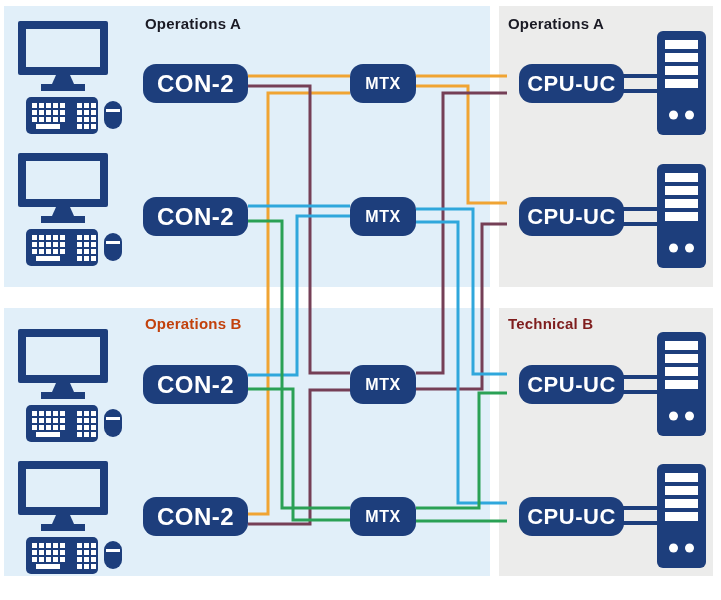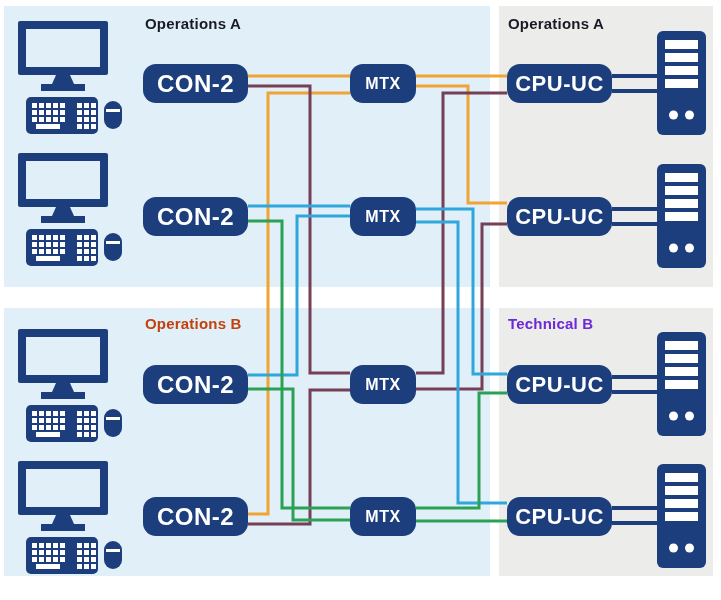--- a/index.html
+++ b/index.html
@@ -13,35 +13,35 @@
     letter-spacing:0.2px;white-space:nowrap;
   }
   svg.canvas{position:absolute;left:0;top:0;}
   .node{
     position:absolute;display:flex;align-items:center;justify-content:center;
     color:#ffffff;font-weight:bold;border-radius:13px;box-sizing:border-box;
     letter-spacing:0.5px;white-space:nowrap;
   }
   .node.console{font-size:24px;}
   .node.matrix{font-size:16px;}
-  .node.cpu{font-size:22px;}
+  .node.cpu{font-size:22px;margin-left:12px;}
 </style>
 </head>
 <body>
 
 <div class="stage">
   <div class="section" style="left: 4px; top: 6px; width: 486px; height: 281px; background: rgb(225, 239, 249);"></div>
   <div class="section" style="left: 499px; top: 6px; width: 214px; height: 281px; background: rgb(236, 236, 235);"></div>
   <div class="section" style="left: 4px; top: 308px; width: 486px; height: 284px; background: rgb(225, 239, 249);"></div>
   <div class="section" style="left: 499px; top: 308px; width: 214px; height: 284px; background: rgb(236, 236, 235);"></div>
 
   <span class="sec-title" style="left: 145px; top: 15px; color: rgb(26, 26, 36);">Operations A</span>
   <span class="sec-title" style="left: 508px; top: 15px; color: rgb(26, 26, 36);">Operations A</span>
   <span class="sec-title" style="left: 145px; top: 315px; color: #c2410c;">Operations B</span>
-  <span class="sec-title" style="left: 508px; top: 315px; color: #6d28d9;">Technical B</span>
+  <span class="sec-title" style="left: 508px; top: 315px; color: #7f1d1d;">Technical B</span>
 
   <svg class="canvas" id="wires" width="721" height="600" viewBox="0 0 721 600">
       <polyline points="248,76 350,76" fill="none" stroke="#f0a433" stroke-width="3"></polyline>
       <polyline points="416,76 507,76" fill="none" stroke="#f0a433" stroke-width="3"></polyline>
       <polyline points="248,514 268,514 268,93 350,93" fill="none" stroke="#f0a433" stroke-width="3"></polyline>
       <polyline points="416,86 468,86 468,203 507,203" fill="none" stroke="#f0a433" stroke-width="3"></polyline>
       <polyline points="248,86 310,86 310,373 350,373" fill="none" stroke="#753f56" stroke-width="3"></polyline>
       <polyline points="248,524 310,524 310,390 350,390" fill="none" stroke="#753f56" stroke-width="3"></polyline>
       <polyline points="416,373 443,373 443,93 507,93" fill="none" stroke="#753f56" stroke-width="3"></polyline>
       <polyline points="416,389 482,389 482,224 507,224" fill="none" stroke="#753f56" stroke-width="3"></polyline>

